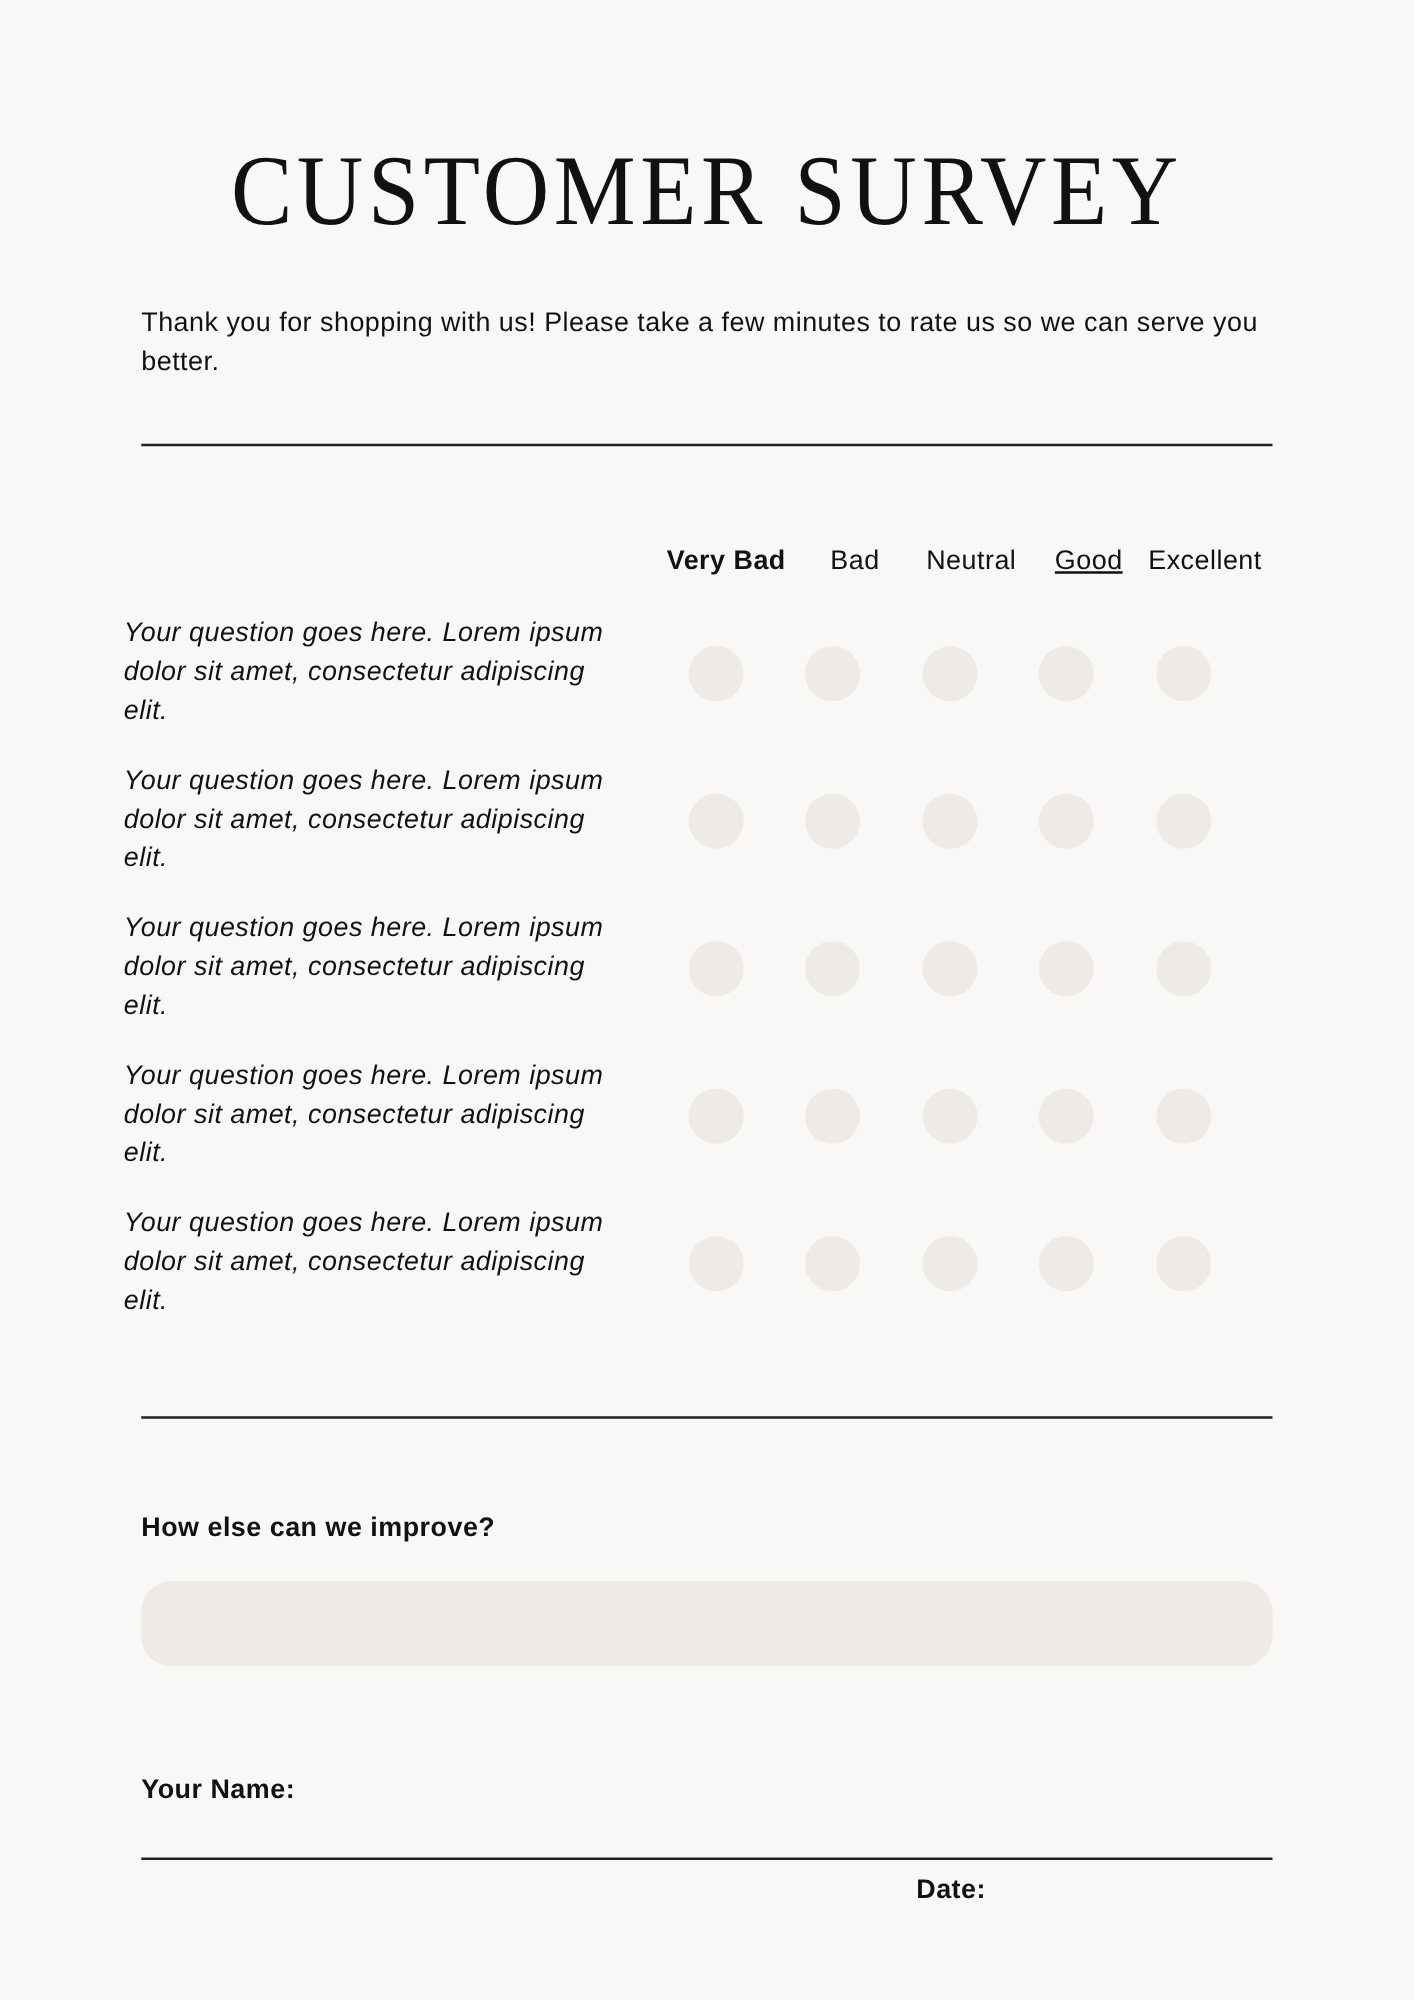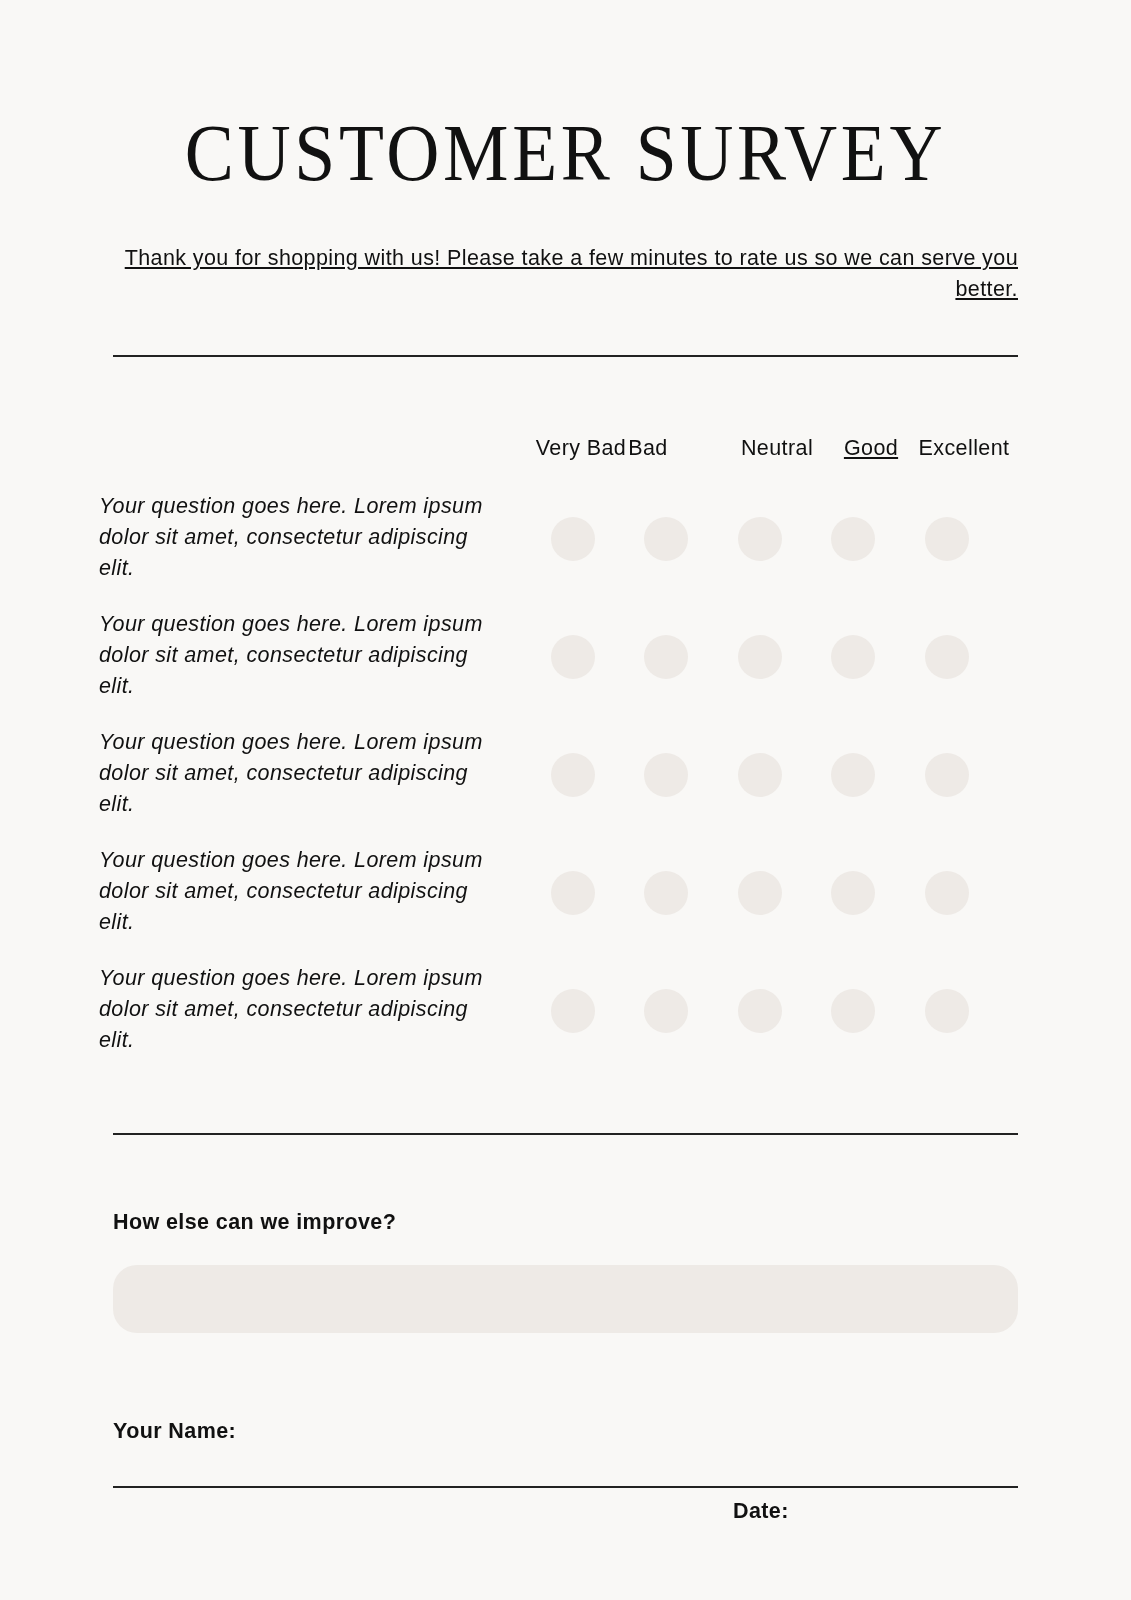--- a/index.html
+++ b/index.html
@@ -9,40 +9,40 @@
     font-family: "Liberation Sans", "DejaVu Sans", sans-serif;
   }
   .title {
     position: absolute; left: 0; width: 1131px; top: 108px;
     text-align: center; font-family: "Liberation Serif", "DejaVu Serif", serif;
     font-size: 80px; letter-spacing: 4px; line-height: 90px; font-weight: normal;
     transform: scaleX(0.92); transform-origin: center;
   }
   .intro {
     position: absolute; left: 113px; width: 905px; top: 243px;
-    text-align: right; font-size: 21.5px; line-height: 31px; letter-spacing: 0.4px; text-decoration: underline;
+    text-align: left; font-size: 21.5px; line-height: 31px; letter-spacing: 0.4px;
   }
   .rule { position: absolute; left: 113px; width: 905px; height: 2px; background: #222; }
   .hdr { position: absolute; top: 436px; font-size: 21.5px; letter-spacing: 0.4px; transform: translateX(-50%); white-space: nowrap; }
   .qrow { position: absolute; left: 99px; width: 905px; height: 112px; font-style: italic; }
   .qtext { position: absolute; left: 0; top: 0; width: 400px; font-size: 21.5px; line-height: 31px; letter-spacing: 0.4px; }
   .dot { position: absolute; width: 44px; height: 44px; border-radius: 50%; background: #EEEAE6; top: 26px; }
   .label { position: absolute; font-size: 21.5px; letter-spacing: 0.4px; font-weight: bold; }
   .textbox { position: absolute; left: 113px; top: 1265px; width: 905px; height: 68px; border-radius: 24px; background: #EEEAE6; border: none; }
 </style>
 </head>
 <body>
 
 <div class="title">CUSTOMER SURVEY</div>
 <div class="intro">Thank you for shopping with us! Please take a few minutes to rate us so we can serve you better.</div>
 
 <div class="rule" style="top:355px;"></div>
 
-<div class="hdr" style="left:581px;">Very Bad</div>
-<div class="hdr" style="left:648px;">Bad</div>
+<div class="hdr" style="left:581px;font-weight:bold;">Very Bad</div>
+<div class="hdr" style="left:684px;">Bad</div>
 <div class="hdr" style="left:777px;">Neutral</div>
 <div class="hdr" style="left:871px;text-decoration:underline;">Good</div>
 <div class="hdr" style="left:964px;">Excellent</div>
 
 <div class="qrow" style="top:491px;">
   <div class="qtext">Your question goes here. Lorem ipsum dolor sit amet, consectetur adipiscing elit.</div>
   <div class="dot" style="left:452px;"></div>
   <div class="dot" style="left:545px;"></div>
   <div class="dot" style="left:639px;"></div>
   <div class="dot" style="left:732px;"></div>

